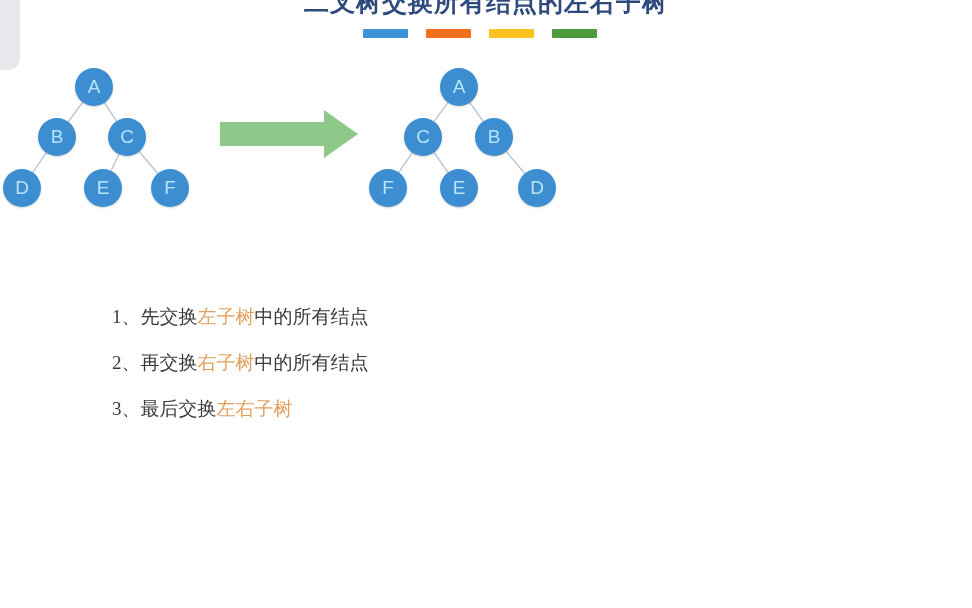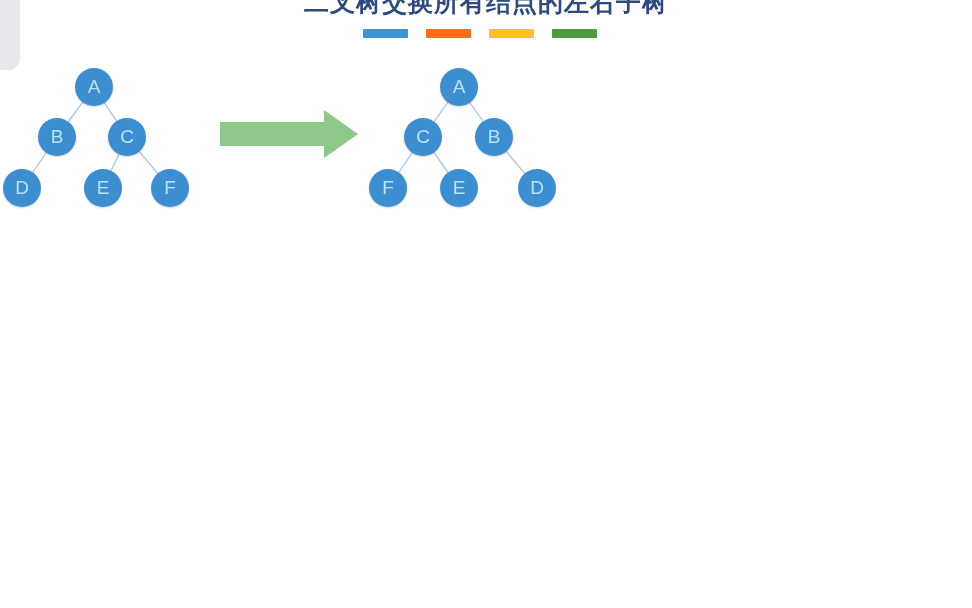--- a/index.html
+++ b/index.html
@@ -170,14 +170,25 @@
         <div class="node" style="left: 537px; top: 188px; background: rgb(61, 142, 208); color: rgb(183, 226, 251);">D</div>
       </div>
   </div>
 
   <div class="arrow-wrap">
     <svg width="140" height="52" viewBox="0 0 140 52">
       <polygon points="0,14 104,14 104,2 138,26 104,50 104,38 0,38" fill="#8fc98a"></polygon>
     </svg>
   </div>
 
+  <div class="steps">
+    <div class="step">
+      <span>1、</span><span>先交换</span><span class="hl">左子树</span><span>中的所有结点</span>
+    </div>
+    <div class="step">
+      <span>2、</span><span>再交换</span><span class="hl">右子树</span><span>中的所有结点</span>
+    </div>
+    <div class="step">
+      <span>3、</span><span>最后交换</span><span class="hl">左右子树</span><span></span>
+    </div>
+  </div>
 
 </div>
 
 </body></html>

